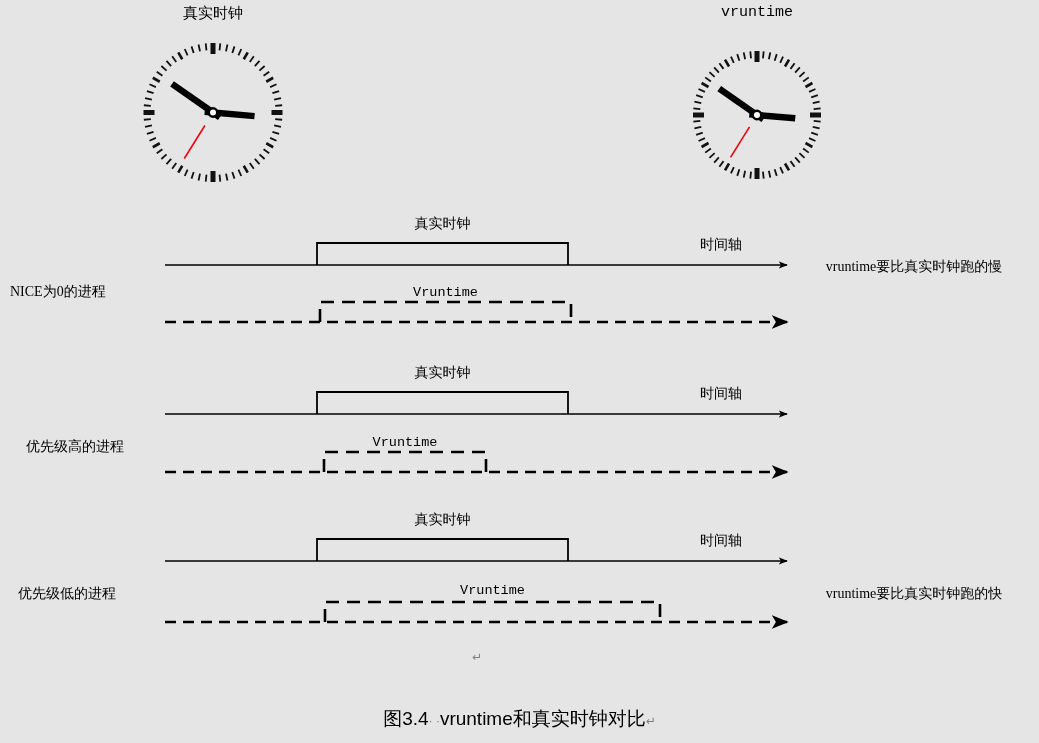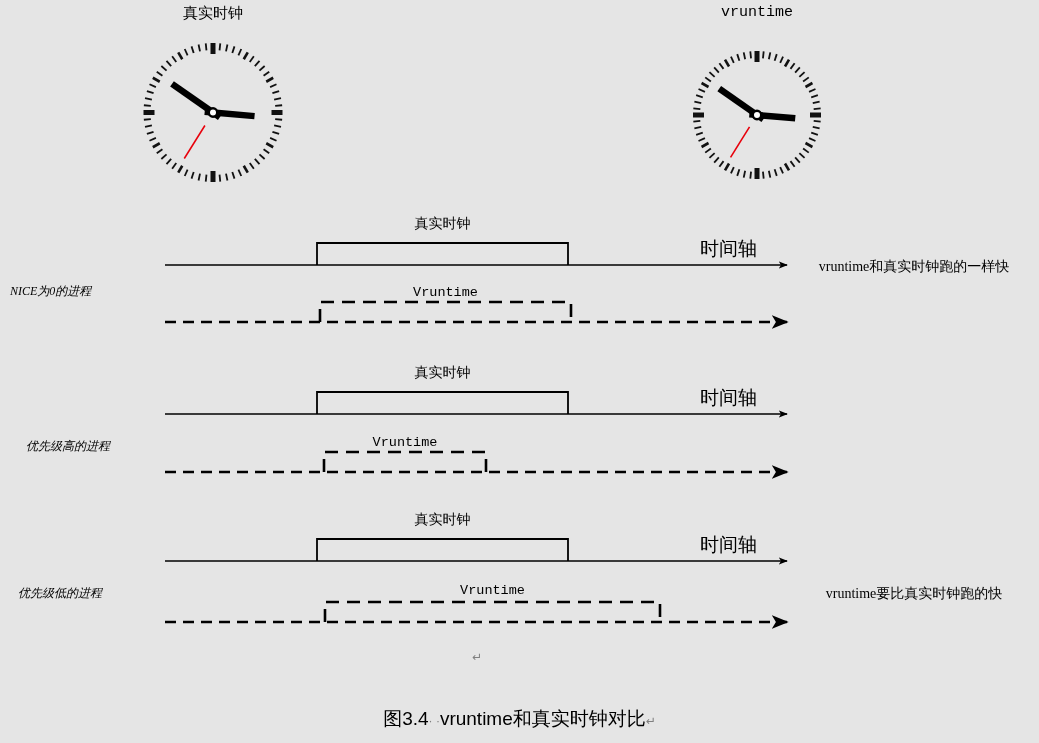--- a/index.html
+++ b/index.html
@@ -29,37 +29,36 @@
     white-space: nowrap;
   }
   .clock-title.mono {
     font-family: "Liberation Mono", "DejaVu Sans Mono", monospace;
     font-size: 15px;
   }
 
   
   .proc-label {
     font-family: "Liberation Serif", "DejaVu Serif", serif;
-    font-size: 12px;
-    white-space: nowrap;
-    font-style: italic;
+    font-size: 14px;
+    white-space: nowrap;
   }
   .box-caption {
     font-family: "Liberation Serif", "DejaVu Serif", serif;
     font-size: 14px;
     text-align: center;
     white-space: nowrap;
   }
   .box-caption.mono {
     font-family: "Liberation Mono", "DejaVu Sans Mono", monospace;
     font-size: 13.5px;
   }
   .axis-label {
     font-family: "Liberation Serif", "DejaVu Serif", serif;
-    font-size: 19px;
+    font-size: 14px;
     white-space: nowrap;
   }
   .note {
     font-family: "Liberation Serif", "DejaVu Serif", serif;
     font-size: 14px;
     text-align: center;
     line-height: 1.25;
   }
 
   
@@ -233,21 +232,21 @@
         </g>
     </svg>
   </div>
 
   <div class="abs" id="groups-layer" style="left:0;top:0;width:1039px;height:660px;">
       <div class="abs" style="left: 0px; top: 0px; width: 1039px; height: 660px;">
         <div class="abs proc-label" style="left: 10px; top: 283px;">NICE为0的进程</div>
         <div class="abs box-caption" style="left: 317px; top: 215px; width: 251px;">真实时钟</div>
         <div class="abs box-caption mono" style="left: 320px; top: 285px; width: 251px;">Vruntime</div>
         <div class="abs axis-label" style="left: 700px; top: 236px;">时间轴</div>
-        <div class="abs note" style="left: 795px; top: 258px; width: 238px;">vruntime和真实时钟跑的一样快</div>
+        <div class="abs note" style="left: 795px; top: 258px; width: 238px;">vruntime要比真实时钟跑的慢</div>
         <svg width="1039" height="660" class="abs" style="left: 0px; top: 0px;">
           <defs>
             <marker id="arrow-solid" viewBox="0 0 10 10" refX="9" refY="5" markerWidth="7" markerHeight="7" orient="auto-start-reverse" markerUnits="strokeWidth">
               <path d="M 0 1 L 10 5 L 0 9 L 2.4 5 z" fill="#000"></path>
             </marker>
             <marker id="arrow-dash" viewBox="0 0 10 10" refX="9" refY="5" markerWidth="7" markerHeight="7" orient="auto-start-reverse" markerUnits="strokeWidth">
               <path d="M 0 1 L 10 5 L 0 9 L 2.4 5 z" fill="#000"></path>
             </marker>
           </defs>
           <line x1="165" y1="265" x2="787" y2="265" stroke="#000" stroke-width="1.3" marker-end="url(#arrow-solid)"></line>

